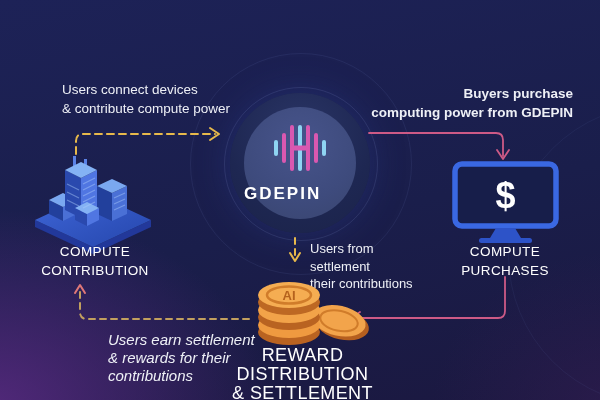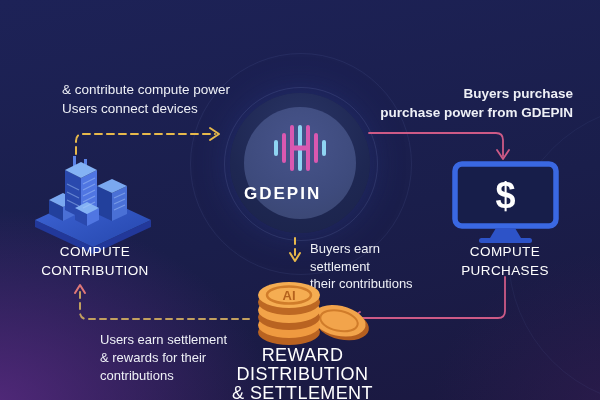--- a/index.html
+++ b/index.html
@@ -36,21 +36,21 @@
   .crossbar{position:absolute;left:50%;top:50%;transform:translate(-50%,-50%);
     width:20px;height:5px;border-radius:2px;background:#d958b0;}
   .logo-name{position:absolute;left:0;bottom:15px;width:100%;
     font-size:17px;font-weight:bold;letter-spacing:2px;color:#ffffff;}
 
   
   .ann{position:absolute;color:#eef0f6;font-size:13.5px;line-height:19px;}
   #ann-connect{left:62px;top:80px;}
   #ann-buyers{left:371px;top:84px;width:202px;text-align:right;font-weight:bold;}
   #ann-earn-mid{left:310px;top:240px;line-height:17.5px;font-size:13px;}
-  #ann-earn-bottom{left:100px;top:331px;line-height:18px;font-size:13px;}
+  #ann-earn-bottom{left:108px;top:331px;line-height:18px;font-size:15px;font-style:italic;}
 
   
   .node-label{position:absolute;color:#ffffff;font-weight:normal;font-size:13.5px;
     text-align:center;line-height:19px;letter-spacing:0.4px;}
   #label-contribution{left:10px;top:242px;width:170px;}
   #label-purchases{left:420px;top:242px;width:170px;}
   #label-reward{left:195px;top:346px;width:215px;font-size:18px;}
 
   .icon{position:absolute;}
   #icon-buildings{left:23px;top:150px;}
@@ -95,29 +95,29 @@
     <path d="M290,253 L295,261 L300,253" fill="none" stroke-width="2" stroke-linecap="round" stroke-linejoin="round" stroke="#e7b94b"></path>
 
     <path d="M505,277 L505,311 Q505,318 498,318 L355,318" fill="none" stroke-width="1.8" stroke-linecap="round" stroke="#cd5a86"></path>
     <path d="M360,312 L351,318 L360,324" fill="none" stroke-width="1.8" stroke-linecap="round" stroke-linejoin="round" stroke="#cd5a86"></path>
 
     <path d="M249,319 L87,319 Q80,319 80,312 L80,289" fill="none" stroke-width="2" stroke-dasharray="6 5" stroke-linecap="round" stroke="#c2a05e"></path>
     <path d="M75,293 L80,285 L85,293" fill="none" stroke-width="2" stroke-linecap="round" stroke-linejoin="round" stroke="#e07878"></path>
   </svg>
 
   <div class="ann" id="ann-connect">
+    <div>Users connect devices</div>
     <div>&amp; contribute compute power</div>
-    <div>Users connect devices</div>
   </div>
   <div class="ann" id="ann-buyers">
     <div>Buyers purchase</div>
-    <div>purchase power from GDEPIN</div>
+    <div>computing power from GDEPIN</div>
   </div>
   <div class="ann" id="ann-earn-mid">
-    <div>Buyers earn</div>
+    <div>Users from</div>
     <div>settlement</div>
     <div>their contributions</div>
   </div>
   <div class="ann" id="ann-earn-bottom">
     <div>Users earn settlement</div>
     <div>&amp; rewards for their</div>
     <div>contributions</div>
   </div>
 
   <svg class="icon" id="icon-buildings" width="140" height="105" viewBox="0 0 140 105">

